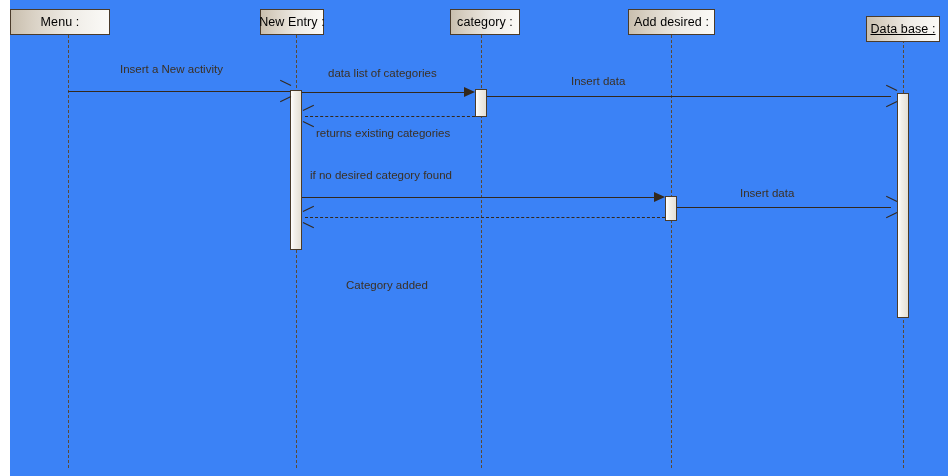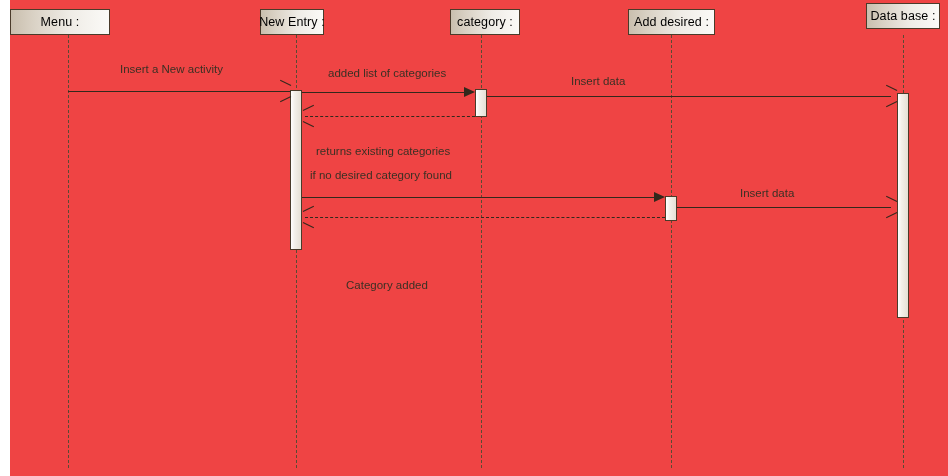--- a/index.html
+++ b/index.html
@@ -4,21 +4,21 @@
 <style>
   html, body {
     margin: 0;
     padding: 0;
     background: #ffffff;
   }
   #canvas {
     position: relative;
     width: 948px;
     height: 476px;
-    background: #ef4444;
+    background: #3b82f6;
     font-family: "Liberation Sans", sans-serif;
     overflow: hidden;
     text-align: right;
   }
   #canvas::after {
     content: "";
     position: absolute;
     left: 0; top: 0;
     width: 10px; height: 476px;
     background: #ffffff;
@@ -137,44 +137,44 @@
   </div>
 
   <div class="lifeline-head" style="left:450px; top:9px; width:70px;">
     <span>category :</span>
   </div>
 
   <div class="lifeline-head" style="left:628px; top:9px; width:87px;">
     <span>Add desired :</span>
   </div>
 
-  <div class="lifeline-head" style="left:866px; top:3px; width:74px;">
+  <div class="lifeline-head" style="left:866px; top:16px; width:74px;text-decoration:underline;">
     <span>Data base :</span>
   </div>
 
   <div class="activation" style="left:290px; top:90px;  height:160px;"></div>
   <div class="activation" style="left:475px; top:89px;  height:28px;"></div>
   <div class="activation" style="left:665px; top:196px; height:25px;"></div>
   <div class="activation" style="left:897px; top:93px;  height:225px;"></div>
 
   <div class="msg-line" style="left:68px; top:91px; width:223px;"></div>
   <div class="arrowhead-open" style="left:279px; top:85px;"></div>
   <div class="msg-label" style="left:120px; top:63px;">Insert a New activity</div>
 
   <div class="msg-line" style="left:302px; top:92px; width:162px;"></div>
   <div class="arrowhead-solid" style="left:464px; top:87px;"></div>
-  <div class="msg-label" style="left:328px; top:67px;">added list of categories</div>
+  <div class="msg-label" style="left:328px; top:67px;">data list of categories</div>
 
   <div class="msg-line" style="left:487px; top:96px; width:404px;"></div>
   <div class="arrowhead-open" style="left:885px; top:90px;"></div>
   <div class="msg-label" style="left:571px; top:75px;">Insert data</div>
 
   <div class="msg-line dashed" style="left:305px; top:116px; width:170px;"></div>
   <div class="arrowhead-open-left" style="left:303px; top:110px;"></div>
-  <div class="msg-label" style="left:316px; top:145px;">returns existing categories</div>
+  <div class="msg-label" style="left:316px; top:127px;">returns existing categories</div>
 
   <div class="msg-line" style="left:302px; top:197px; width:352px;"></div>
   <div class="arrowhead-solid" style="left:654px; top:192px;"></div>
   <div class="msg-label" style="left:310px; top:169px;">if no desired category found</div>
 
   <div class="msg-line" style="left:677px; top:207px; width:214px;"></div>
   <div class="arrowhead-open" style="left:885px; top:201px;"></div>
   <div class="msg-label" style="left:740px; top:187px;">Insert data</div>
 
   <div class="msg-line dashed" style="left:305px; top:217px; width:360px;"></div>

